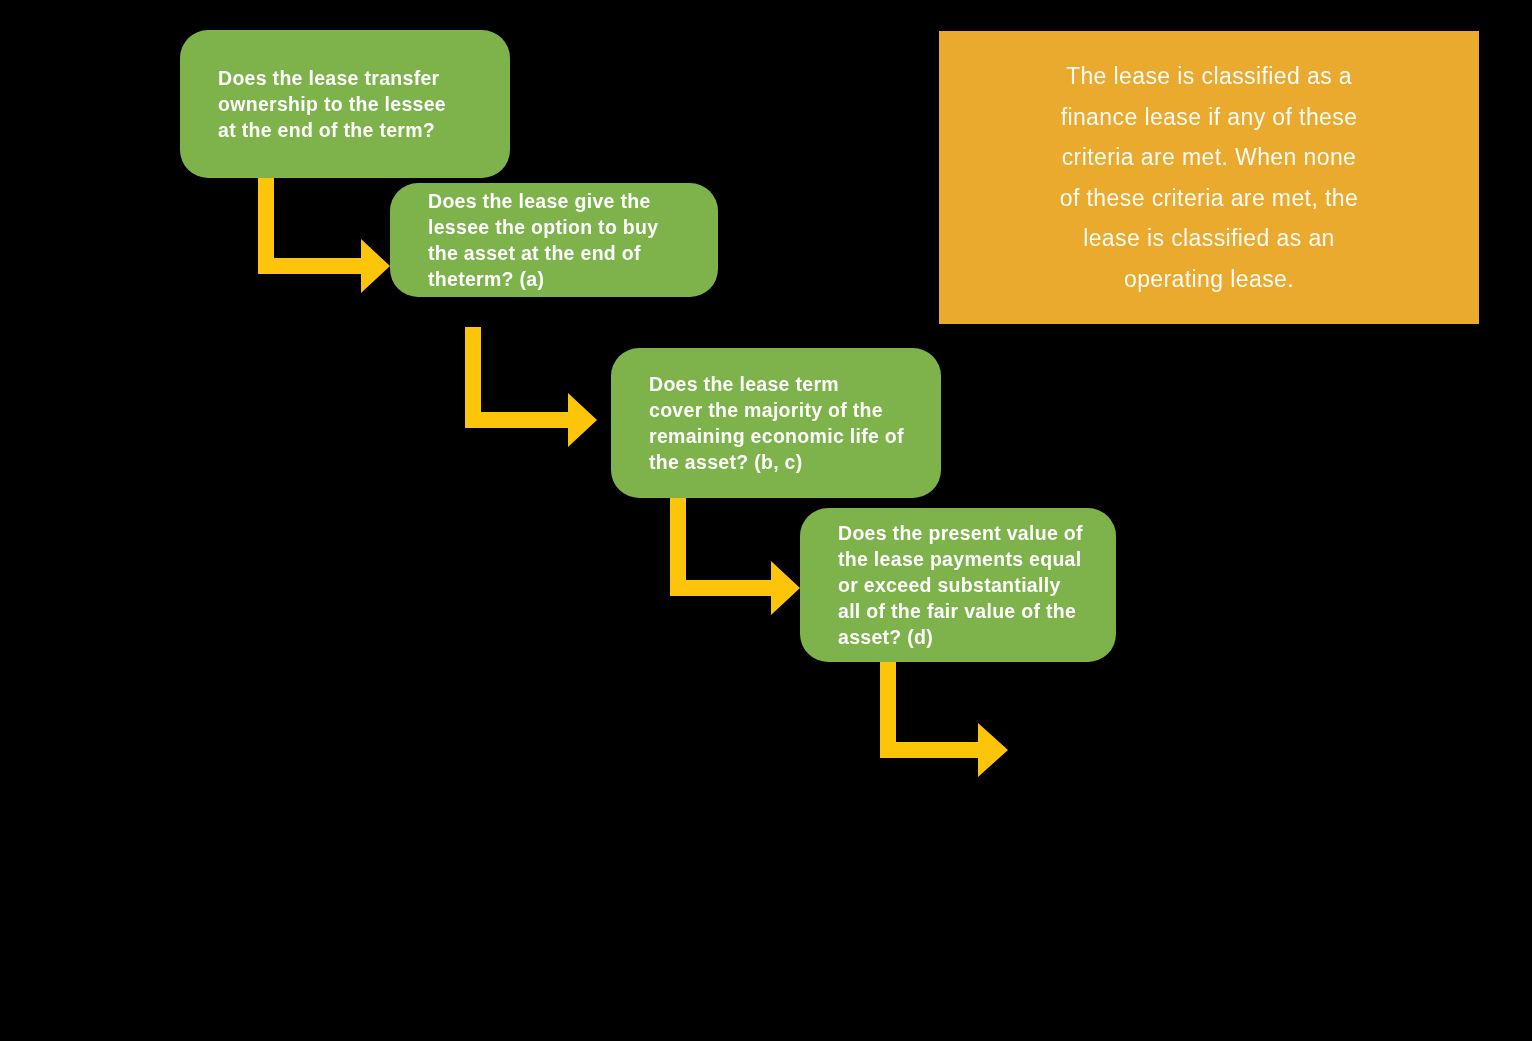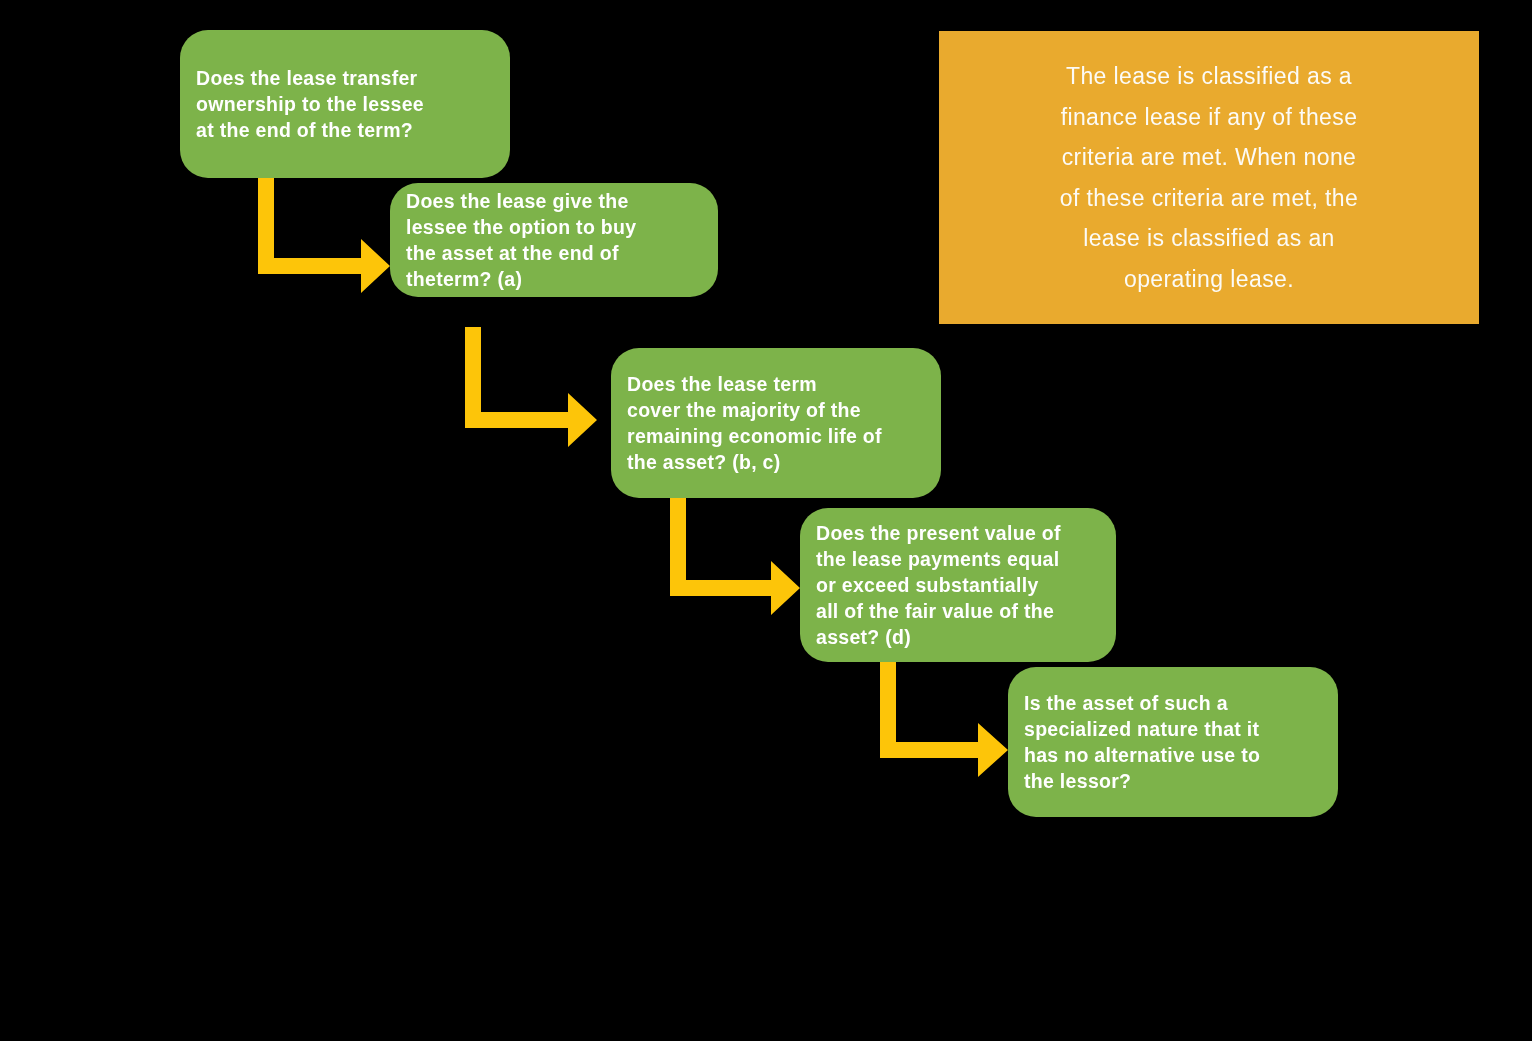--- a/index.html
+++ b/index.html
@@ -31,21 +31,21 @@
     display: flex;
     align-items: center;
     box-sizing: border-box;
   }
   .qtext {
     color: #FFFFFF;
     font-size: 19.5px;
     font-weight: bold;
     line-height: 26px;
     letter-spacing: 0.3px;
-    padding-left: 16px;
+    padding-left: 38px;
     padding-right: 26px;
     white-space: pre-line;
   }
   .note {
     position: absolute;
     z-index: 2;
     left: 939px;
     top: 31px;
     width: 540px;
     height: 293px;
@@ -105,26 +105,20 @@
   </div>
 
   <div class="qbox qbox-4">
     <div class="qtext">Does the present value of
 the lease payments equal
 or exceed substantially
 all of the fair value of the
 asset? (d)</div>
   </div>
 
-  <div class="qbox qbox-5">
-    <div class="qtext">Is the asset of such a
-specialized nature that it
-has no alternative use to
-the lessor?</div>
-  </div>
 
   <div class="note">
     <div class="note-text">The lease is classified as a
 finance lease if any of these
 criteria are met. When none
 of these criteria are met, the
 lease is classified as an
 operating lease.</div>
   </div>
 

